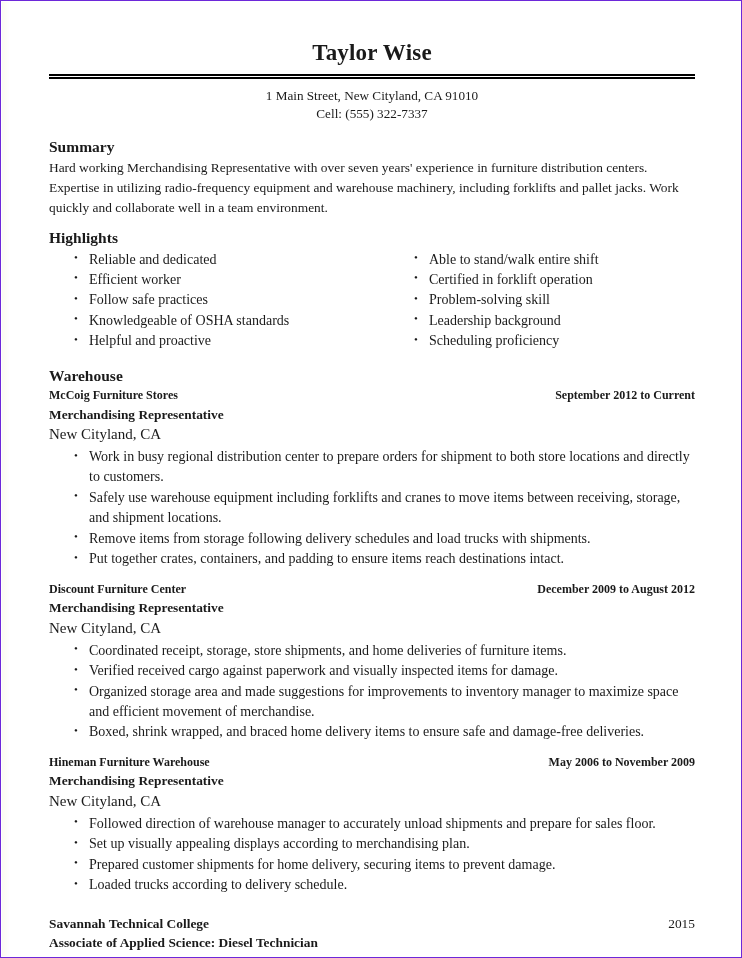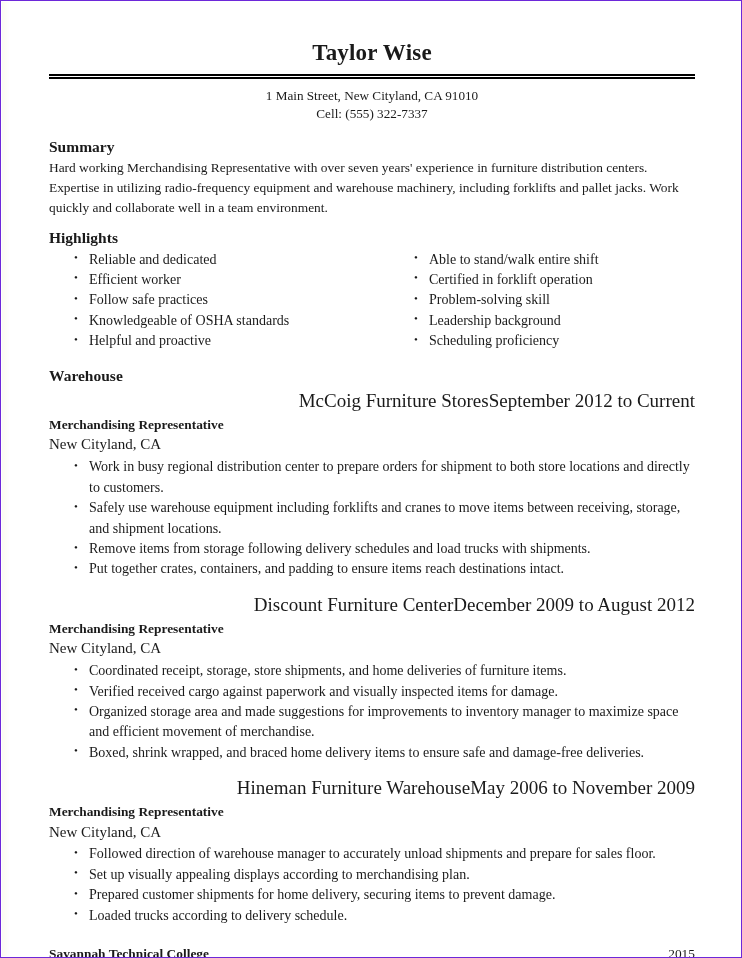--- a/index.html
+++ b/index.html
@@ -103,24 +103,25 @@
     top: -0.5px;
     font-size: 11px;
     line-height: 1.62;
   }
 
   
   .job { margin-top: 1px; }
   .job + .job { margin-top: 11px; }
   .job-row {
     display: flex;
-    justify-content: flex-end;
+    justify-content: space-between;
     align-items: baseline;
-    font-size: 19px;
-    line-height: 1.46;
+    font-size: 12px;
+    line-height: 1.46;
+    font-weight: bold;
   }
   .job-company { white-space: nowrap; }
   .job-date { white-space: nowrap; text-align: right; }
   .job-title {
     font-size: 13.4px;
     font-weight: bold;
     line-height: 1.46;
   }
   .job-location {
     font-size: 15px;

